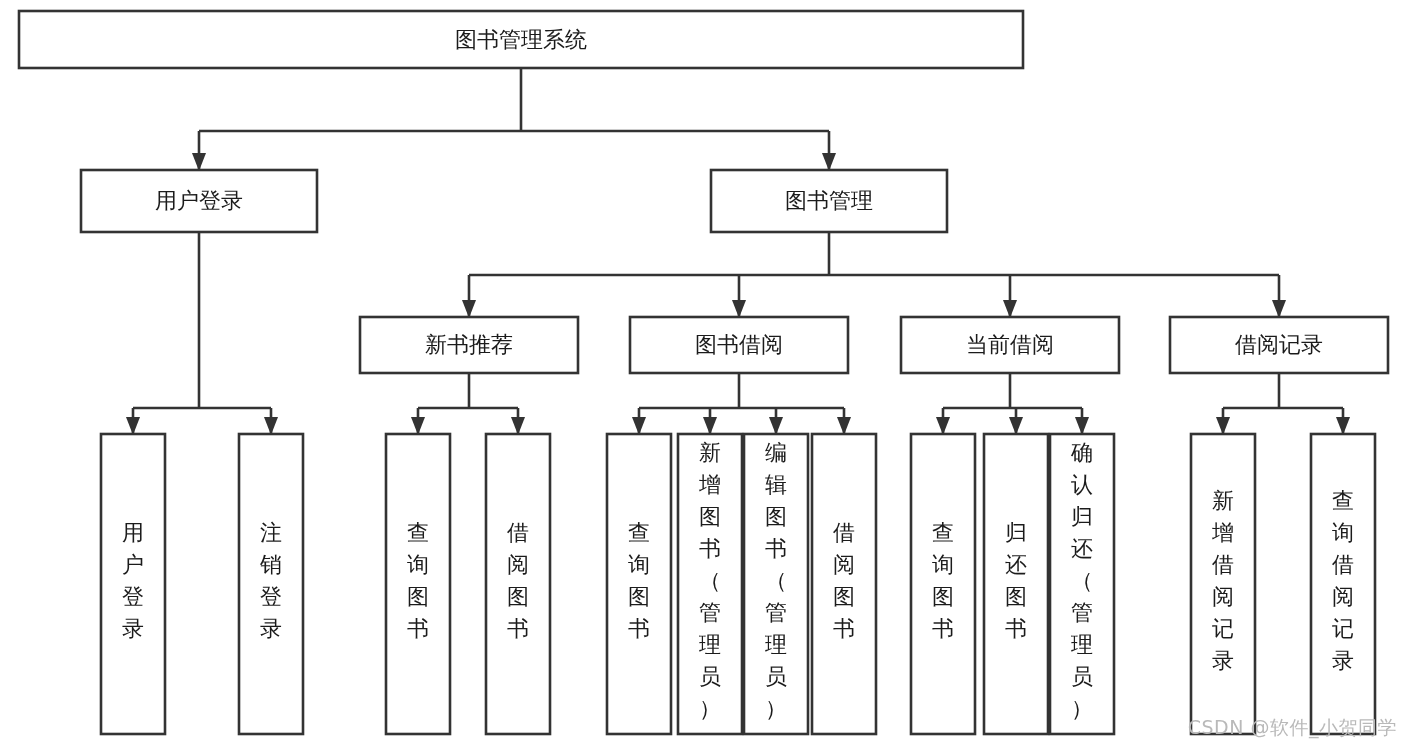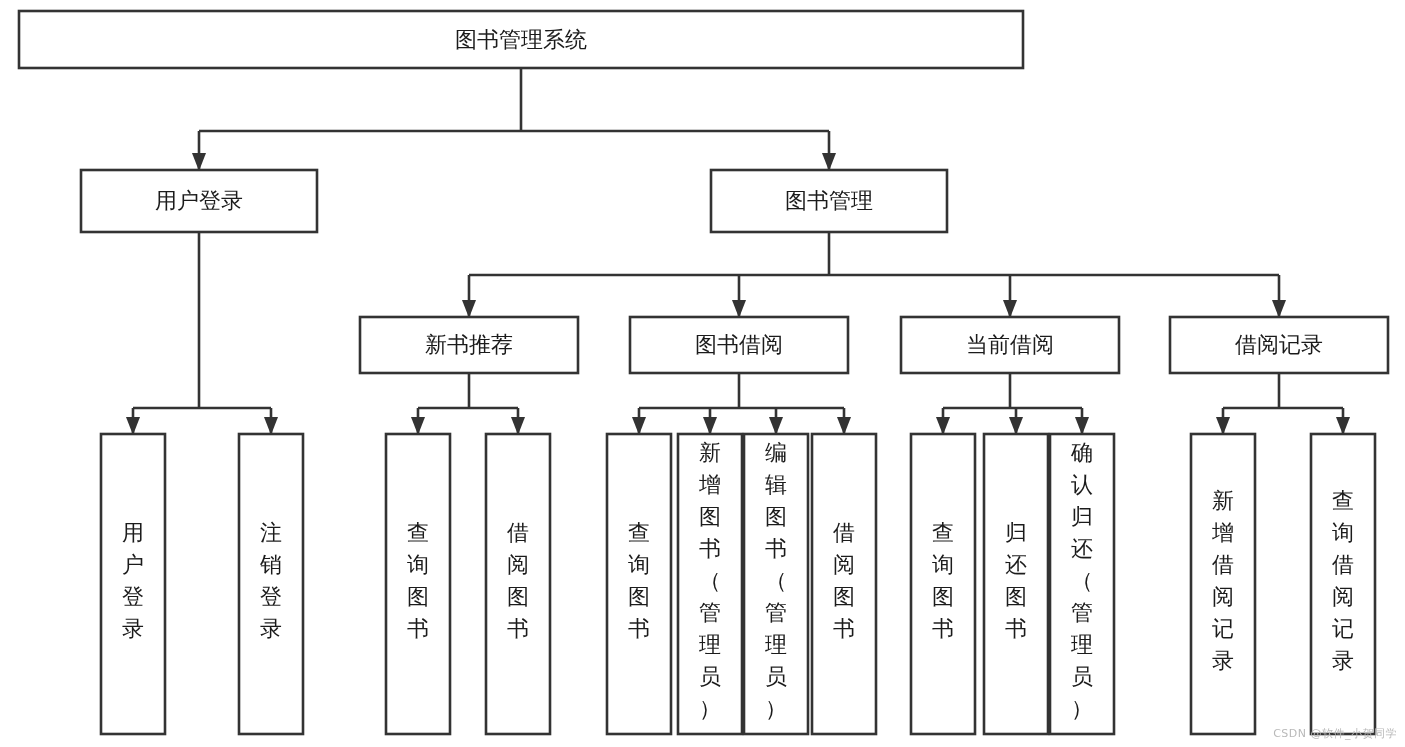--- a/index.html
+++ b/index.html
@@ -52,21 +52,21 @@
   }
   .arrow-head {
     fill: #333333;
     stroke: none;
   }
   .watermark {
     position: absolute;
     right: 8px;
     bottom: 6px;
     font-family: "DejaVu Sans", "Liberation Sans", sans-serif;
-    font-size: 11px;
+    font-size: 19px;
     color: #b9b9b9;
     letter-spacing: 0.5px;
     white-space: nowrap;
     pointer-events: none;
   }
 </style>
 </head>
 <body>
 
 <div id="diagram-root">

